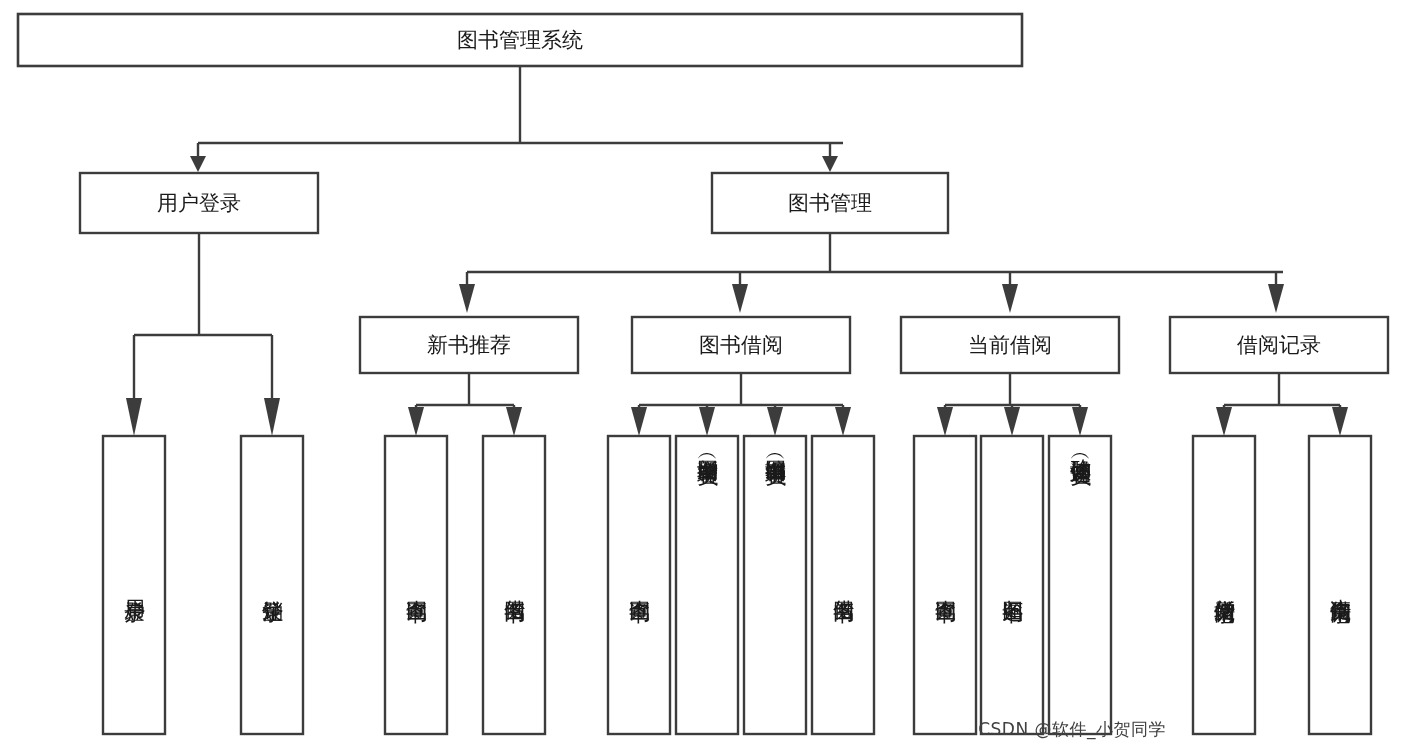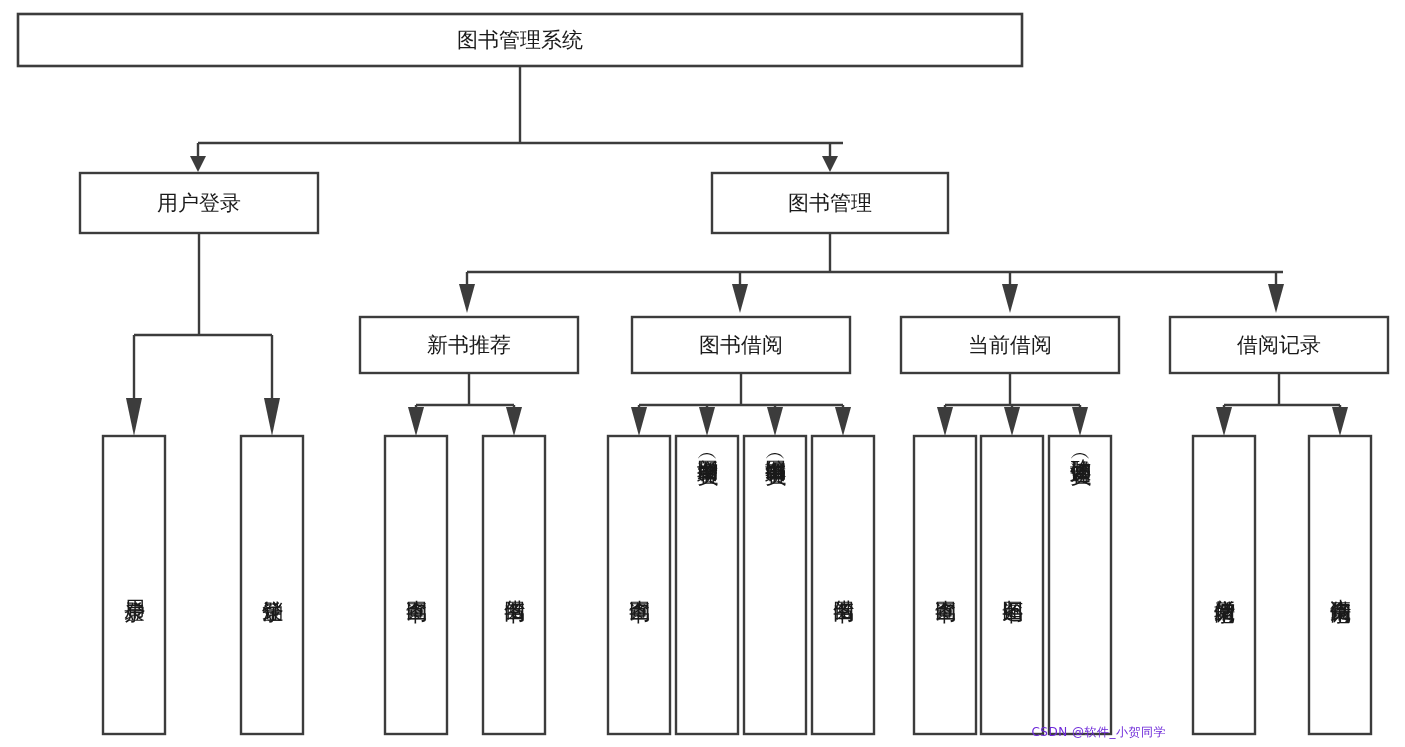--- a/index.html
+++ b/index.html
@@ -73,22 +73,22 @@
     position: absolute;
     display: flex;
     align-items: center;
     justify-content: center;
   }
   #watermark {
     position: absolute;
     right: 10px;
     bottom: 6px;
     font-family: "DejaVu Sans", "Liberation Sans", sans-serif;
-    font-size: 12px;
-    color: #6d28d9;
+    font-size: 17px;
+    color: #404040;
     white-space: nowrap;
     letter-spacing: 0.5px;
   }
 </style>
 </head>
 <body>
 
 <div id="diagram-root">
 
   <svg id="tree-svg" viewBox="0 0 1405 747">

